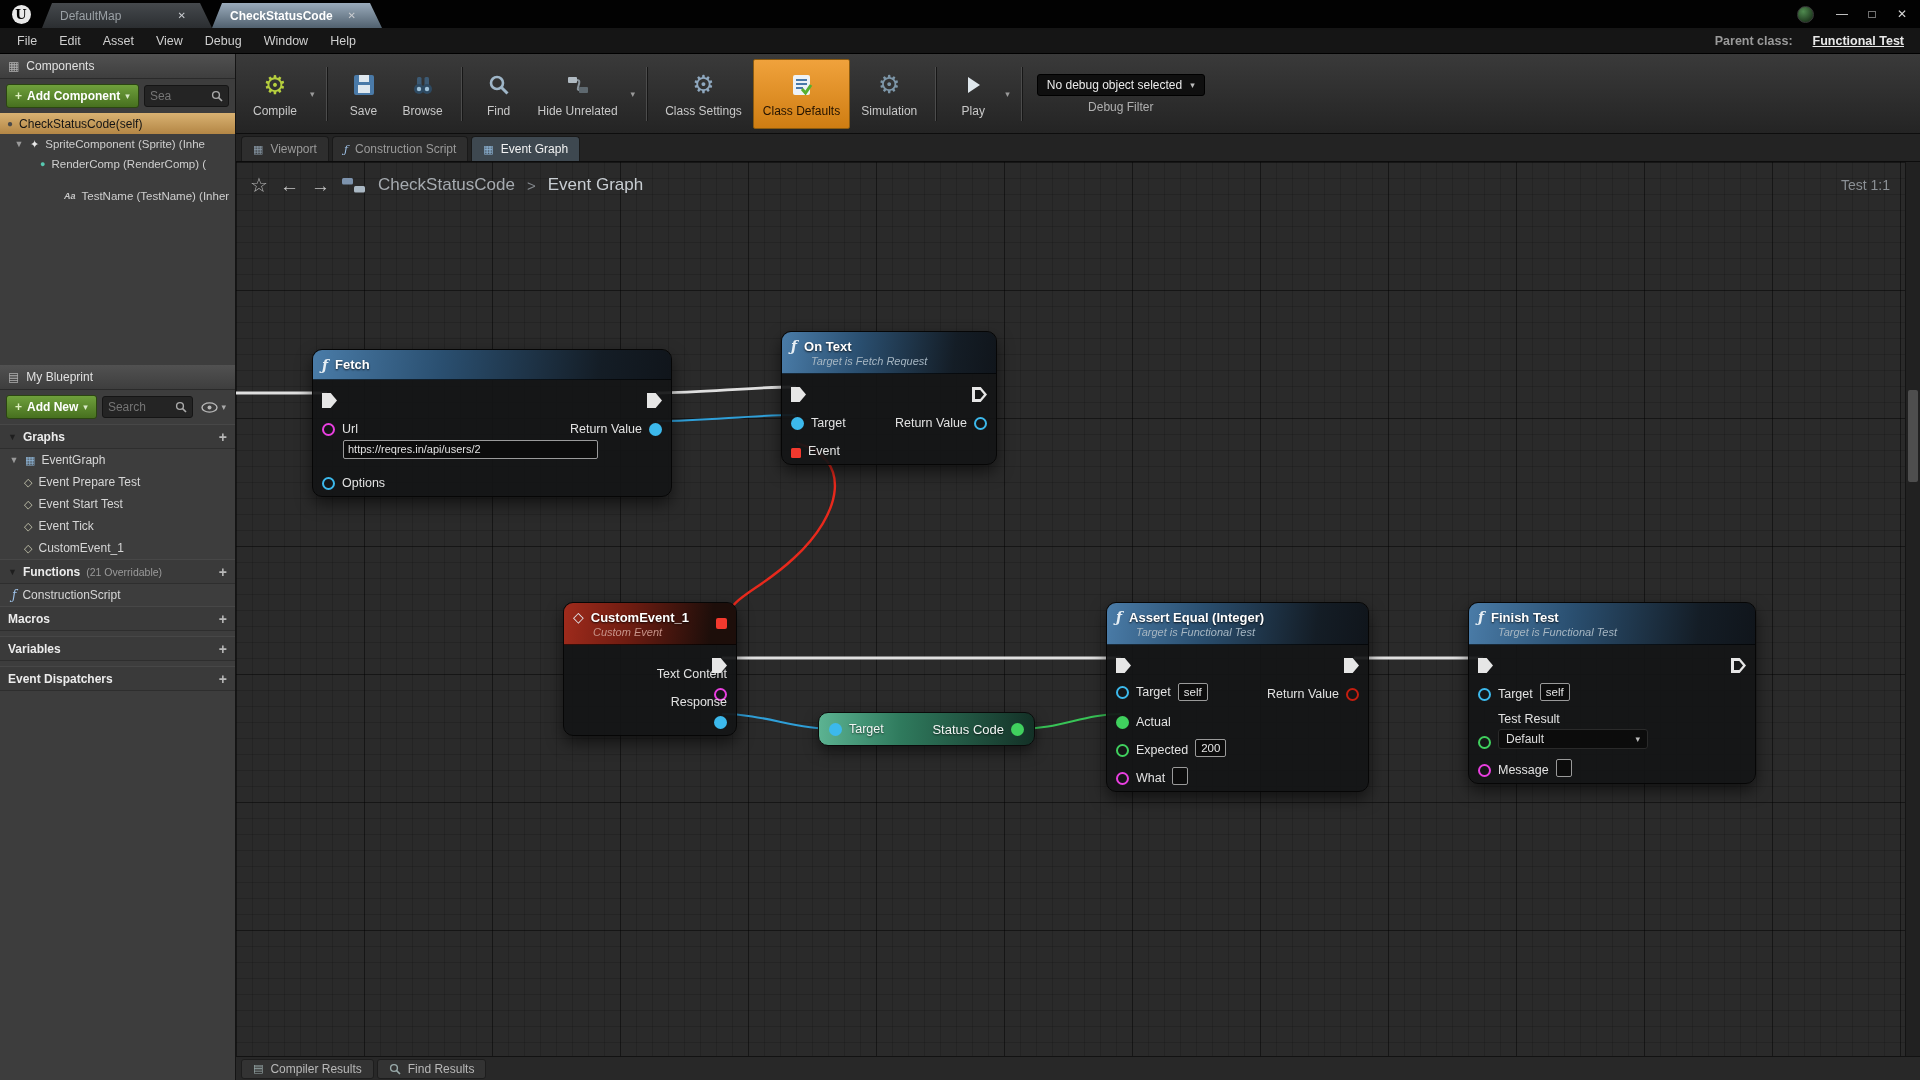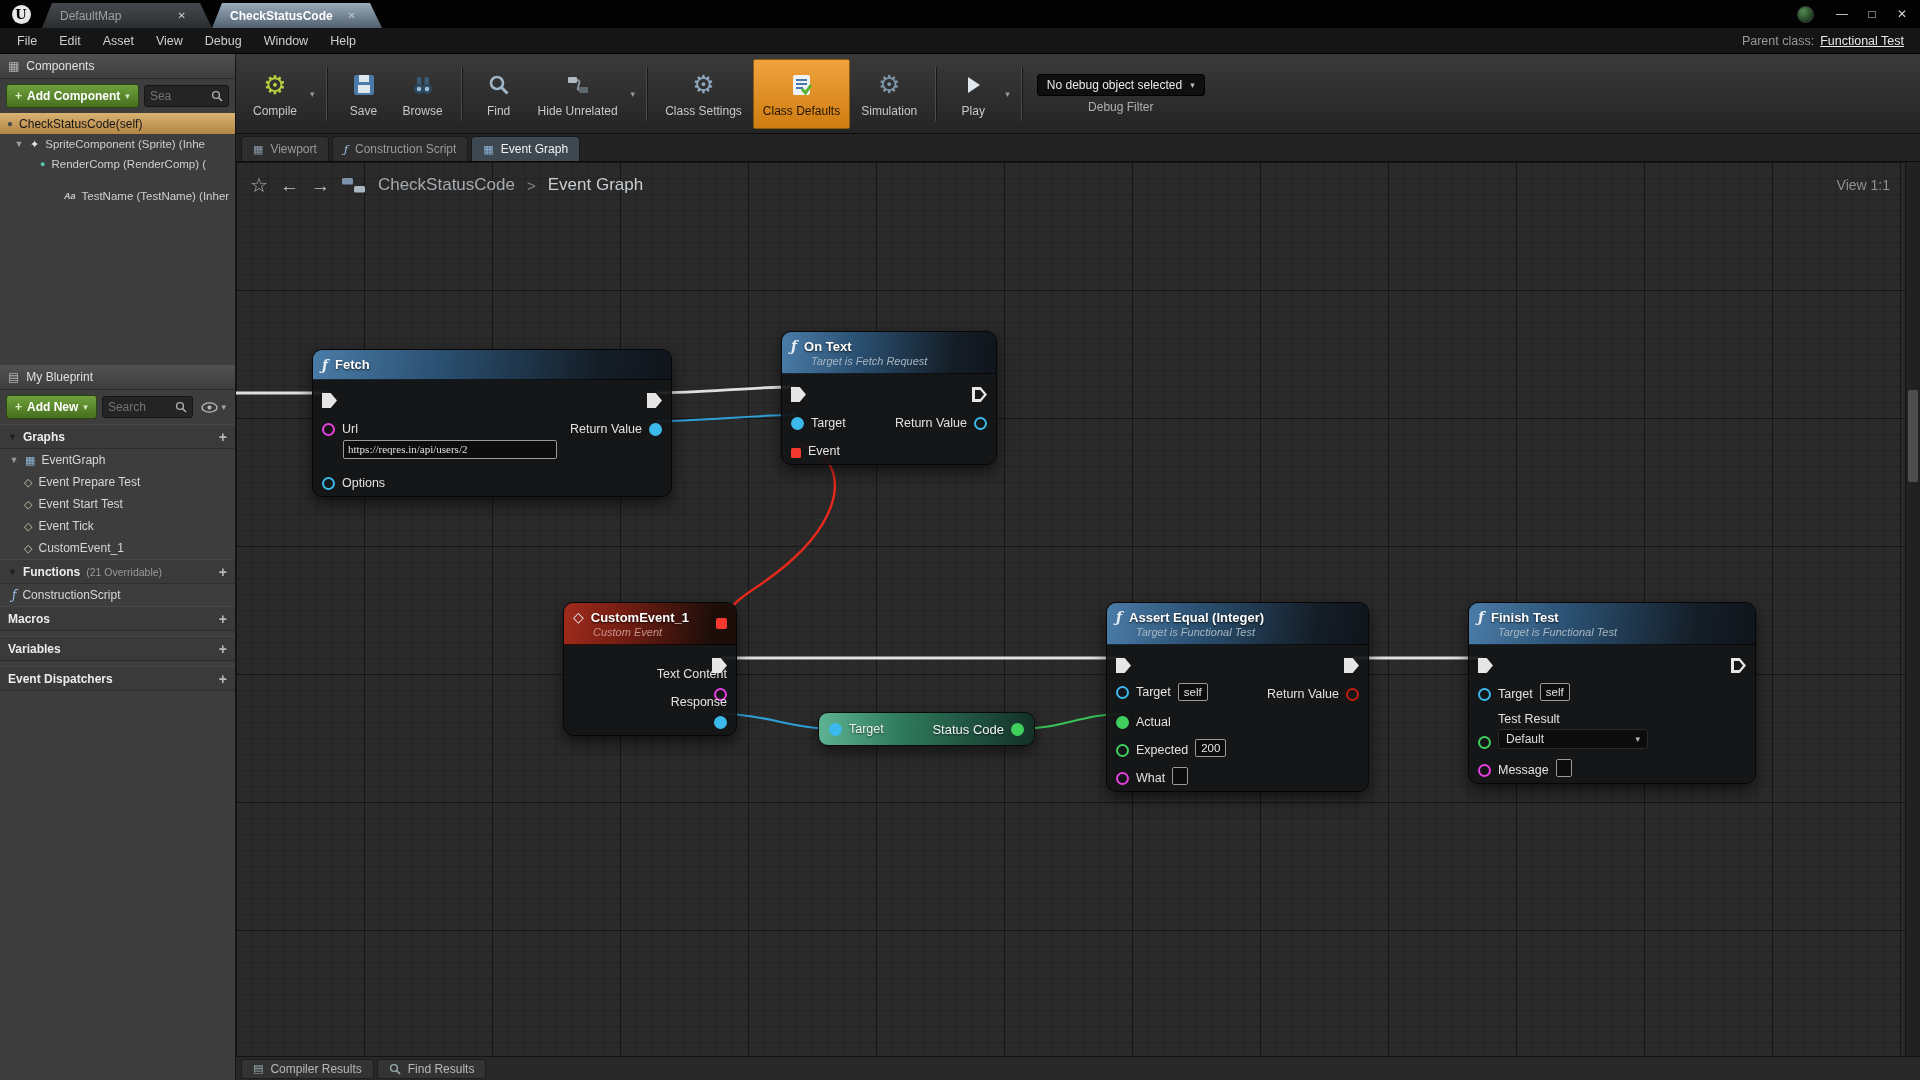--- a/index.html
+++ b/index.html
@@ -18,21 +18,21 @@
   .dtab.active{background:linear-gradient(#9aabbb,#51616f);color:#fff;font-weight:bold;}
   .tabx{font-size:10px;color:#c9ccd0;margin-left:auto;}
   .winbtns{margin-left:auto;display:flex;align-items:center;gap:2px;padding-right:4px;}
   .orb{width:17px;height:17px;border-radius:50%;border:1px solid #3a3a3a;margin-right:12px;
     background:radial-gradient(circle at 35% 30%,#4f8a4f,#0f1f0f);}
   .wb{width:28px;height:22px;display:flex;align-items:center;justify-content:center;color:#d6d6d6;font-size:12px;}
 
   
   .menubar{height:26px;background:#151515;display:flex;align-items:center;padding:0 6px;flex:none;border-bottom:1px solid #000;}
   .menu-item{padding:8px 11px;font-size:12.5px;color:#cfcfcf;height:100%;display:flex;align-items:center;}
-  .menu-right{margin-left:auto;display:flex;gap:6px;align-items:center;padding-right:10px;font-size:12.5px;}
+  .menu-right{margin-left:auto;display:flex;gap:20px;align-items:center;padding-right:10px;font-size:12.5px;font-weight:bold;}
   .pclabel{color:#9a9a9a;}
   .pcvalue{color:#e8e8e8;text-decoration:underline;}
 
   
   .main{flex:1;display:flex;min-height:0;}
   .left{width:236px;flex:none;background:#3d3d3d;border-right:1px solid #141414;display:flex;flex-direction:column;font-size:12px;}
   .right{flex:1;display:flex;flex-direction:column;min-width:0;}
 
   
   .panel-head{height:25px;flex:none;background:linear-gradient(#515151,#3e3e3e);border-bottom:1px solid #2a2a2a;
@@ -143,22 +143,22 @@
   .ring-red{border:2.5px solid #c41e10;background:transparent;}
   .pin-exec{--cp:polygon(0 0,58% 0,100% 50%,58% 100%,0 100%);width:15px;height:15px;flex:none;background:#e6e6e6;
     clip-path:var(--cp);position:relative;border-radius:0;}
   .pin-exec.hollow::after{content:"";position:absolute;left:3px;top:3px;right:3px;bottom:3px;background:#151617;clip-path:var(--cp);}
   .pin-sq{width:10px;height:10px;border-radius:1.5px;background:#f3392e;flex:none;}
   .delegate{position:absolute;top:15px;right:9px;width:11px;height:11px;border-radius:2px;background:#f3392e;z-index:3;}
   .vbox{min-width:30px;height:18px;background:#0c0c0c;border:1px solid #9a9a9a;border-radius:2px;
     display:inline-flex;align-items:center;justify-content:center;padding:0 5px;font-size:11.5px;color:#e4e4e4;}
   .vbox.empty{min-width:16px;width:16px;padding:0;}
   .input-row{height:26px;padding-left:30px;display:flex;align-items:center;}
-  .url-input{width:214px;height:19px;background:#0c0c0c;border:1px solid #9a9a9a;border-radius:2px;color:#e0e0e0;
-    font-size:11px;padding:0 4px;font-family:Liberation Serif, serif;outline:none;}
+  .url-input{width:255px;height:19px;background:#0c0c0c;border:1px solid #9a9a9a;border-radius:2px;color:#e0e0e0;
+    font-size:11px;padding:0 4px;font-family:Liberation Sans, sans-serif;outline:none;}
   .node-compact{position:absolute;z-index:2;height:34px;width:217px;border-radius:10px;border:1px solid #0a0a0a;
     background:linear-gradient(92deg,#5cb392 0%,#2f7a5d 38%,#133026 100%);box-shadow:0 6px 14px rgba(0,0,0,.5);
     display:flex;align-items:center;justify-content:space-between;padding:0 10px;}
   .node-compact .plabel{color:#f2f6f4;text-shadow:0 1px 2px rgba(0,0,0,.6);}
   .node-compact .out{font-weight:normal;font-size:13px;}
   .tr-block{display:flex;flex-direction:column;gap:3px;}
   .dropdown{width:150px;height:20px;background:#0c0c0c;border:1px solid #2a2a2a;border-radius:3px;
     display:flex;align-items:center;justify-content:space-between;padding:0 7px;font-size:12px;color:#ddd;}
   .dropdown .caret{font-size:9px;color:#bbb;}
   .prow.tall{height:48px;}
@@ -449,21 +449,21 @@
           <span class="bc-star">☆</span>
           <span class="nav-arrow back">→</span>
           <span class="nav-arrow">→</span>
           <svg width="24" height="17" viewBox="0 0 24 17">
             <rect x="0" y="1" width="11" height="6.5" rx="1.5" fill="#7d93ad"></rect>
             <rect x="12" y="9" width="11" height="6.5" rx="1.5" fill="#aab8c4"></rect>
           </svg>
           <span class="bc-root">CheckStatusCode</span>
           <span class="bc-sep">&gt;</span>
           <span class="bc-current">Event Graph</span>
-          <span class="bc-zoom">View 1:1</span>
+          <span class="bc-zoom">Test 1:1</span>
         </div>
 
 
         <svg class="wires" width="1683" height="894" viewBox="0 0 1683 894">
           <path d="M 0 231 L 91 231" stroke="#e0e0e0" stroke-width="2.8" fill="none"></path>
           <path d="M 421 231 C 470 231 512 225 560 225" stroke="#e0e0e0" stroke-width="2.8" fill="none"></path>
           <path d="M 421 259 C 472 259 512 253 560 253" stroke="#2f9fd8" stroke-width="2" fill="none"></path>
           <path d="M 560 281 C 618 296 606 352 558 396 C 522 430 494 434 489 460" stroke="#e8291c" stroke-width="2.4" fill="none"></path>
           <path d="M 486 496 L 885 496" stroke="#e0e0e0" stroke-width="2.8" fill="none"></path>
           <path d="M 486 552 C 528 552 558 567 597 567" stroke="#2f9fd8" stroke-width="2" fill="none"></path>

